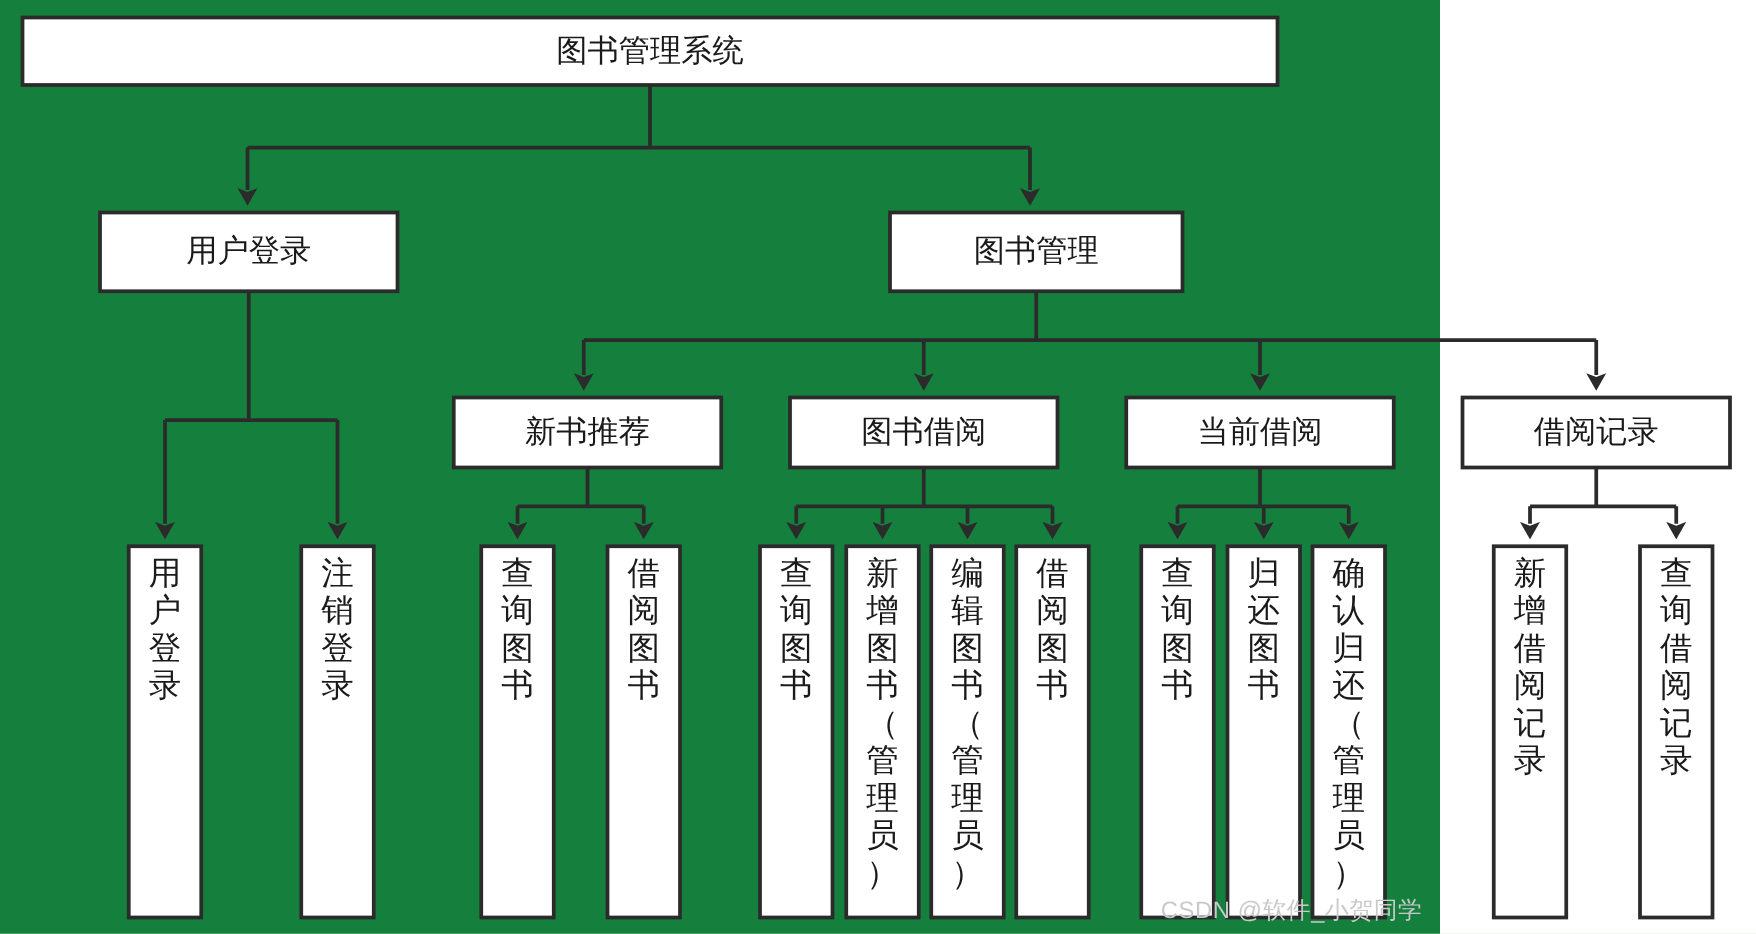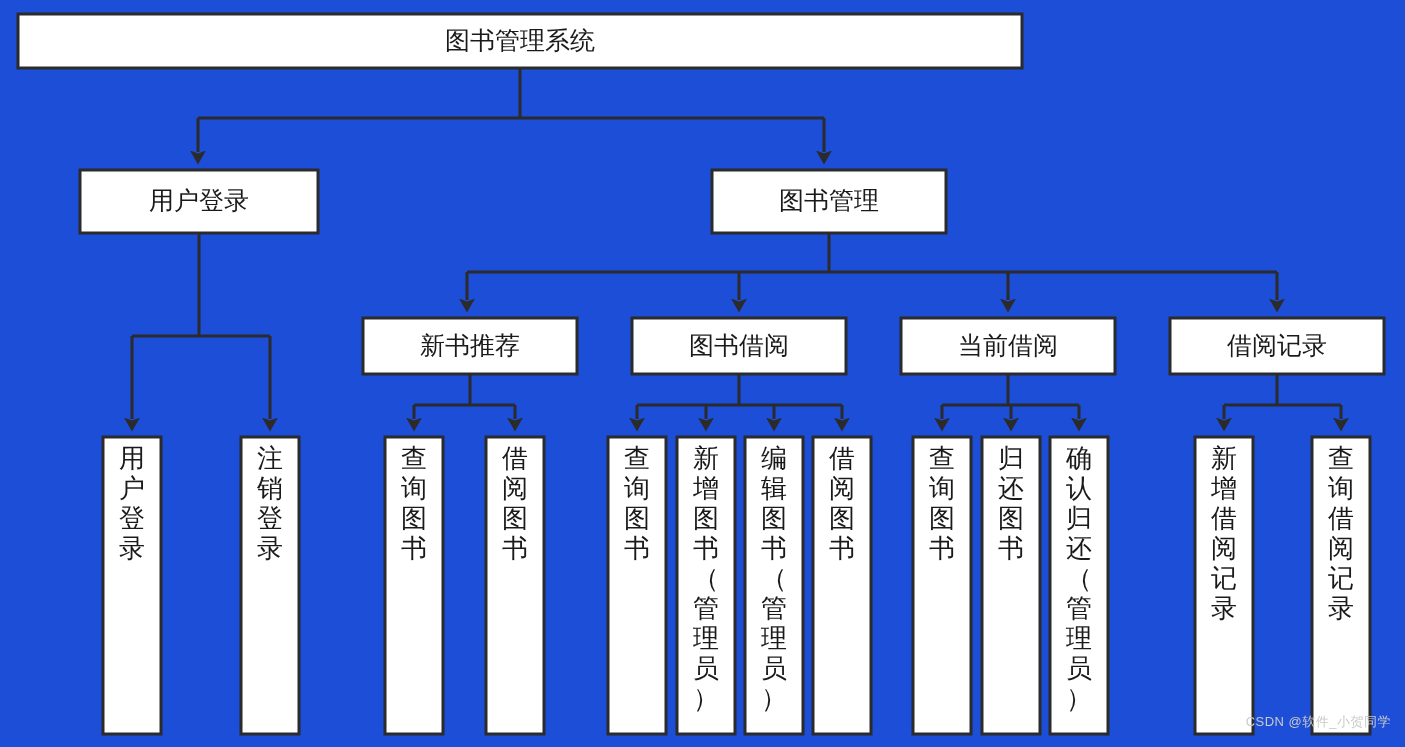--- a/index.html
+++ b/index.html
@@ -1,28 +1,28 @@
 <!DOCTYPE html>
 <html><head>
 <meta charset="utf-8">
 <style>
   html,body{margin:0;padding:0;background:#ffffff;}
   body{width:1405px;height:747px;overflow:hidden;
        font-family:"Liberation Sans","DejaVu Sans",sans-serif;}
-  #diagram-root{position:relative;width:1405px;height:747px;background:#1d4ed8;}
+  #diagram-root{position:relative;width:1152px;height:747px;background:#15803d;}
   svg#tree{position:absolute;left:0;top:0;width:1405px;height:747px;}
   .node-box{fill:#ffffff;stroke:#2b2b2b;stroke-width:3;}
   .connector{stroke:#2b2b2b;stroke-width:3;fill:none;stroke-linecap:butt;}
   .arrow-head{fill:#2b2b2b;}
   .node-label{fill:#1a1a1a;font-family:"Liberation Sans","DejaVu Sans",sans-serif;
               font-size:25px;text-anchor:middle;dominant-baseline:middle;}
   .node-label-vert{fill:#1a1a1a;font-family:"Liberation Sans","DejaVu Sans",sans-serif;
               font-size:26px;text-anchor:middle;}
-  .watermark{position:absolute;right:14px;bottom:16px;color:#c9c9c9;
-             font-size:13px;font-family:"Liberation Sans","DejaVu Sans",sans-serif;
+  .watermark{position:absolute;right:14px;bottom:6px;color:#c9c9c9;
+             font-size:19px;font-family:"Liberation Sans","DejaVu Sans",sans-serif;
              white-space:nowrap;letter-spacing:0.5px;}
 </style>
 </head>
 <body>
 
 <div id="diagram-root">
 
   <svg id="tree" viewBox="0 0 1405 747">
     <defs>
       <marker id="arrow" markerWidth="14" markerHeight="16" refX="1.5" refY="8" orient="auto" markerUnits="userSpaceOnUse">

